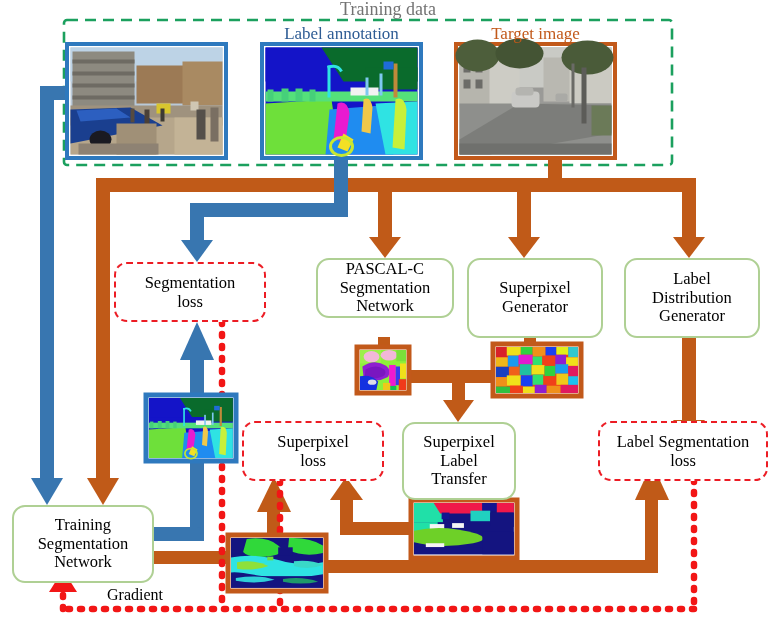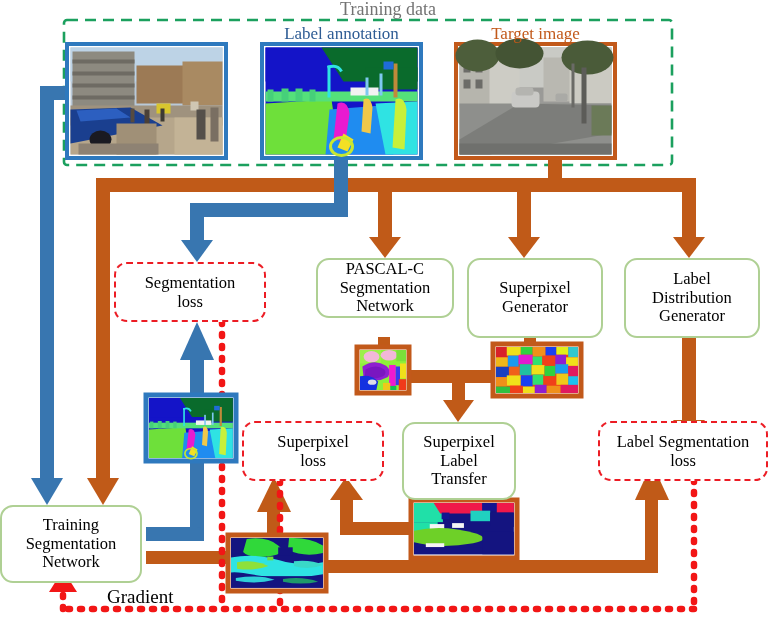--- a/index.html
+++ b/index.html
@@ -21,21 +21,21 @@
           border-radius:13px;display:flex;align-items:center;
           justify-content:center;box-sizing:border-box;}
   .modbox span{display:block;text-align:center;font-size:16.5px;color:#000;line-height:1.14;}
 
   
   .lossbox{position:absolute;background:#fff;border:2.2px dashed #EC1C24;
            border-radius:13px;display:flex;align-items:center;
            justify-content:center;box-sizing:border-box;}
   .lossbox span{display:block;text-align:center;font-size:16.5px;color:#000;line-height:1.16;}
 
-  .gradient-label{position:absolute;font-size:19px;color:#000;}
+  .gradient-label{position:absolute;font-size:16px;color:#000;}
 </style>
 </head>
 <body>
 
 <div id="stage">
 
   <svg id="svgroot" viewBox="0 0 777 622">
     <defs>
 
       <clipPath id="c_src">
@@ -375,21 +375,21 @@
 Distribution
 Generator</span>
   </div>
 
   <div class="modbox" style="left:402px;top:422px;width:114px;height:78px;">
     <span style="white-space:pre-line;">Superpixel
 Label
 Transfer</span>
   </div>
 
-  <div class="modbox" style="left:0;top:505px;width:142px;height:78px;">
+  <div class="modbox" style="left:12px;top:505px;width:142px;height:78px;">
     <span style="white-space:pre-line;">Training
 Segmentation
 Network</span>
   </div>
 
   <div class="lossbox" style="left:114px;top:262px;width:152px;height:60px;">
     <span style="white-space:pre-line;">Segmentation
 loss</span>
   </div>
 

